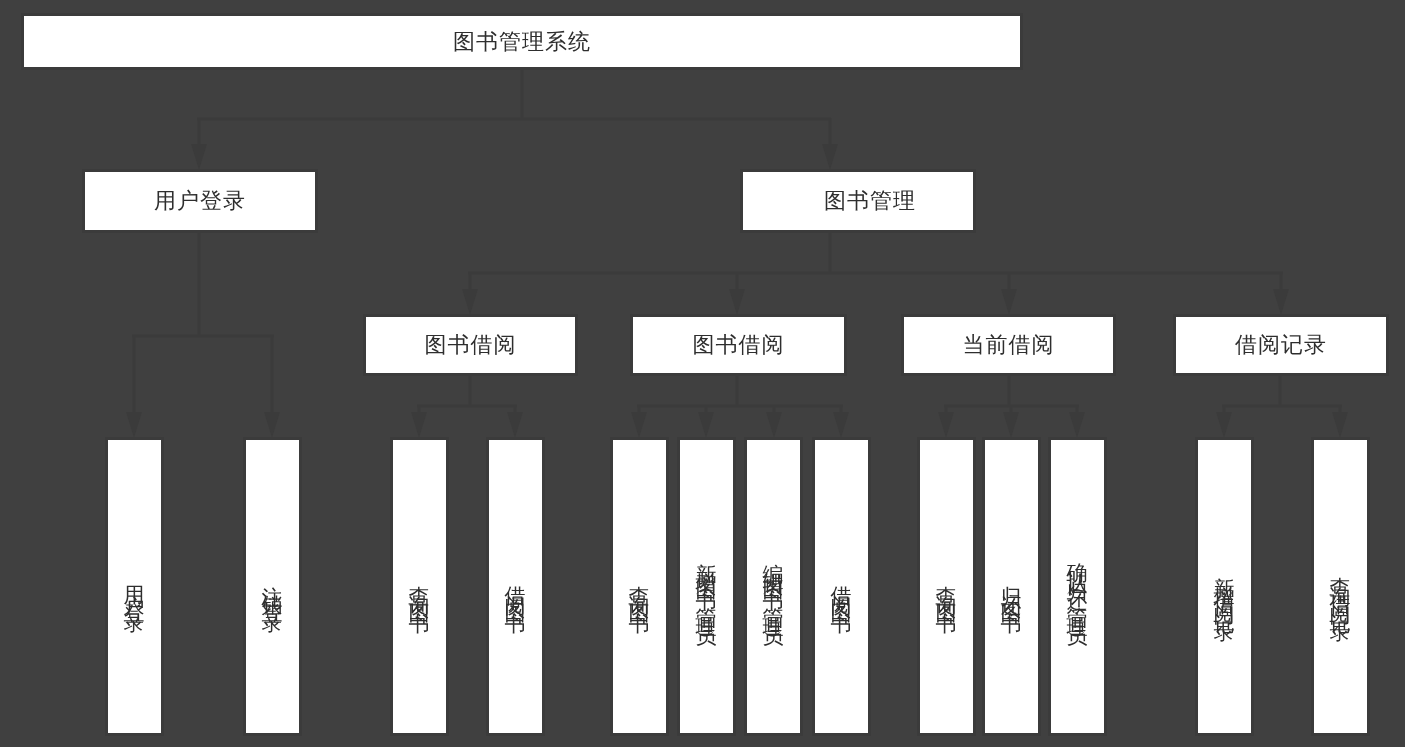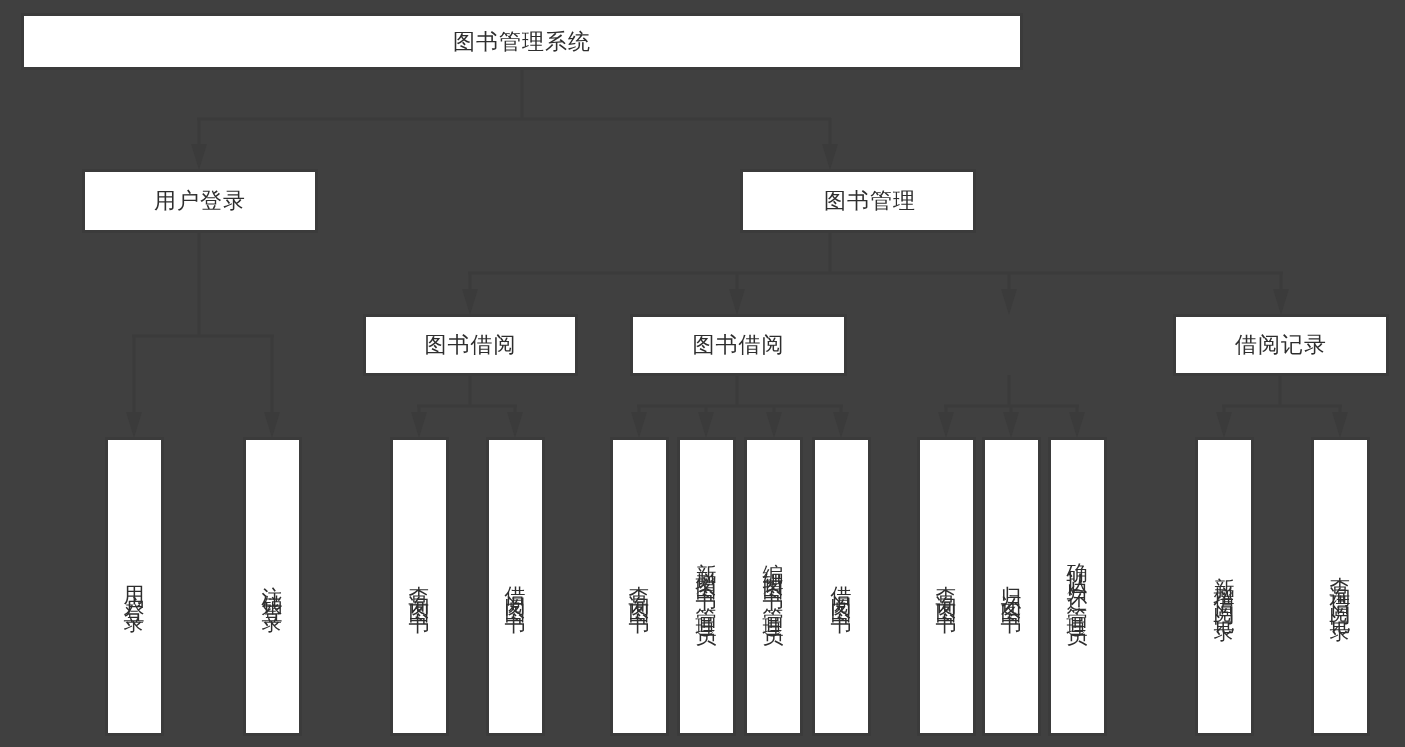--- a/index.html
+++ b/index.html
@@ -104,20 +104,23 @@
   <div class="box" style="left:740px; top:169px; width:236px; height:64px;padding-left:24px;">
     <span class="hlabel">图书管理</span>
   </div>
 
   <div class="box" style="left:363px; top:314px; width:215px; height:62px;">
     <span class="hlabel">图书借阅</span>
   </div>
   <div class="box" style="left:630px; top:314px; width:217px; height:62px;">
     <span class="hlabel">图书借阅</span>
   </div>
+  <div class="box" style="left:901px; top:314px; width:215px; height:62px;">
+    <span class="hlabel">当前借阅</span>
+  </div>
   <div class="box" style="left:1173px; top:314px; width:216px; height:62px;">
     <span class="hlabel">借阅记录</span>
   </div>
 
   <div class="box leaf" style="left:105px; top:437px; width:59px; height:299px;">
     <span class="vlabel">用户登录</span>
   </div>
   <div class="box leaf" style="left:243px; top:437px; width:59px; height:299px;">
     <span class="vlabel">注销登录</span>
   </div>

